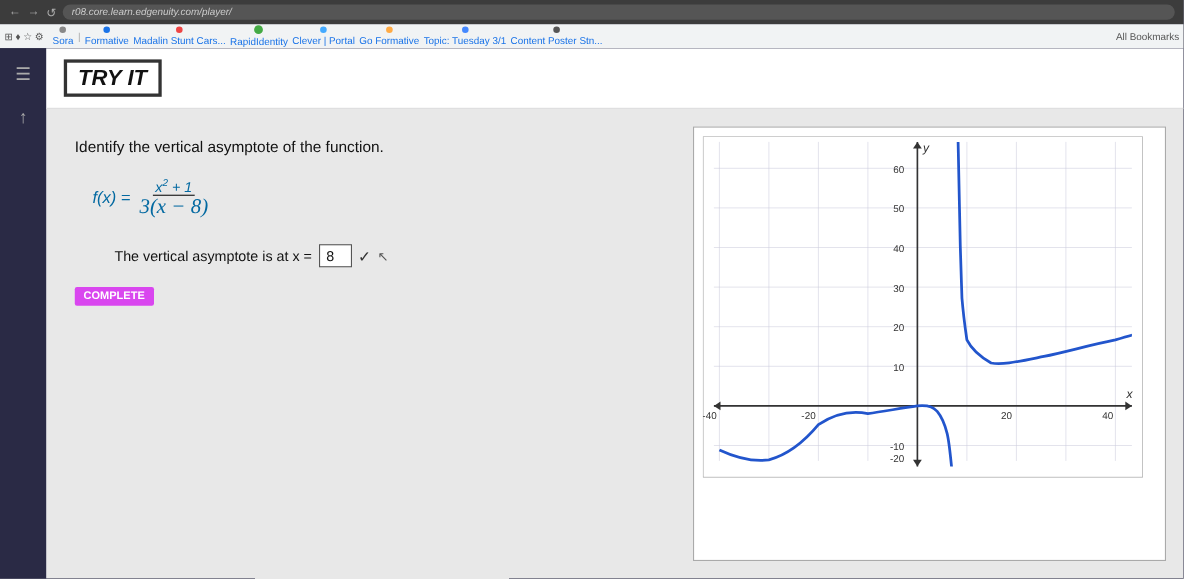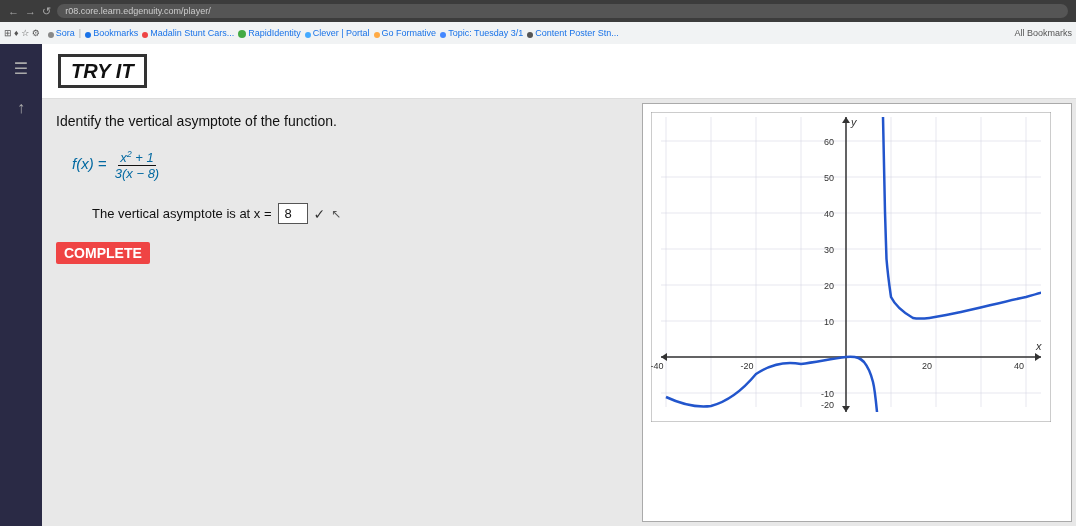--- a/index.html
+++ b/index.html
@@ -24,39 +24,41 @@
     .browser-url {
       flex: 1;
       background: #555;
       height: 14px;
       border-radius: 7px;
       font-size: 9px;
       color: #ccc;
       display: flex;
       align-items: center;
       padding: 0 8px;
+      font-style: italic;
     }
     .nav-bar {
       height: 22px;
       background: #f1f3f4;
       display: flex;
       align-items: center;
       padding: 0 4px;
       gap: 4px;
       font-size: 9px;
       color: #333;
       overflow: hidden;
     }
     .nav-item {
       display: flex;
-      align-items: flex-end;
+      align-items: center;
       gap: 2px;
       white-space: nowrap;
       color: #1a73e8;
       cursor: pointer;
+      flex-direction: column;
     }
     .nav-dot {
       width: 6px; height: 6px;
       border-radius: 50%;
       display: inline-block;
     }
 
     
     .main-content {
       display: flex;
@@ -113,21 +115,21 @@
       font-size: 26px;
       font-weight: bold;
       color: #111;
     }
 
     
     .exercise-area {
       flex: 1;
       background: #e8e8e8;
       display: flex;
-      padding: 4px;
+      padding: 16px;
       gap: 16px;
     }
 
     
     .exercise-left {
       flex: 1;
       display: flex;
       flex-direction: column;
       gap: 12px;
       padding: 10px;
@@ -151,21 +153,22 @@
       margin: 0 2px;
       text-align: center;
     }
     .formula-frac .numer {
       border-bottom: 1px solid #111;
       padding: 0 2px;
       font-size: 13px;
     }
     .formula-frac .denom {
       padding: 0 2px;
-      font-size: 13px;
+      font-size: 19px;
+      font-family: Liberation Serif, serif;
     }
     .answer-line {
       display: flex;
       align-items: center;
       font-size: 13px;
       color: #111;
       gap: 6px;
       margin-left: 36px;
     }
     .answer-box {
@@ -175,23 +178,23 @@
       min-width: 30px;
       font-size: 13px;
       color: #111;
     }
     .check-mark {
       color: #333;
       font-size: 14px;
     }
     .complete-badge {
       display: inline-block;
-      background: #ef4444;
+      background: #d946ef;
       color: #fff;
-      font-size: 14px;
+      font-size: 10px;
       font-weight: bold;
       padding: 3px 8px;
       border-radius: 2px;
       margin-top: 6px;
       width: fit-content;
     }
 
     
     .graph-container {
       width: 430px;
@@ -218,21 +221,21 @@
 
 <div class="nav-bar">
   <span style="font-size:9px;color:#555;margin-right:4px;">⊞ ♦ ☆ ⚙</span>
   <span class="nav-item">
     <span class="nav-dot" style="background:#888;"></span>
     <span>Sora</span>
   </span>
   <span style="color:#aaa;">|</span>
   <span class="nav-item">
     <span class="nav-dot" style="background:#1a73e8;"></span>
-    <span>Bookmarks</span>
+    <span>Formative</span>
   </span>
   <span class="nav-item">
     <span class="nav-dot" style="background:#e44;"></span>
     <span>Madalin Stunt Cars...</span>
   </span>
   <span class="nav-item">
     <span class="nav-dot" style="background:#4a4;width:8px;height:8px;"></span>
     <span>RapidIdentity</span>
   </span>
   <span class="nav-item">

